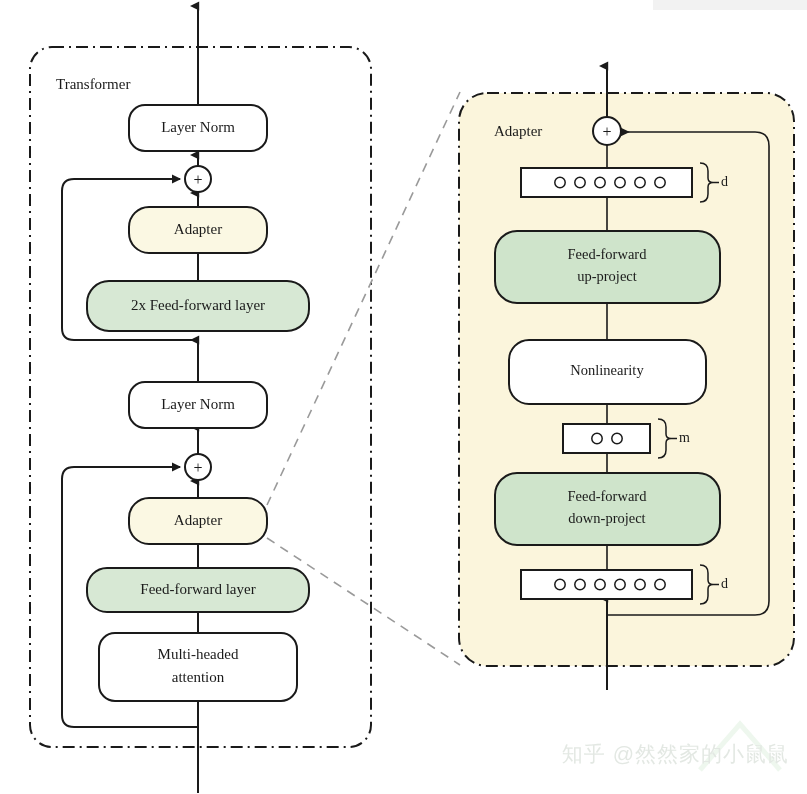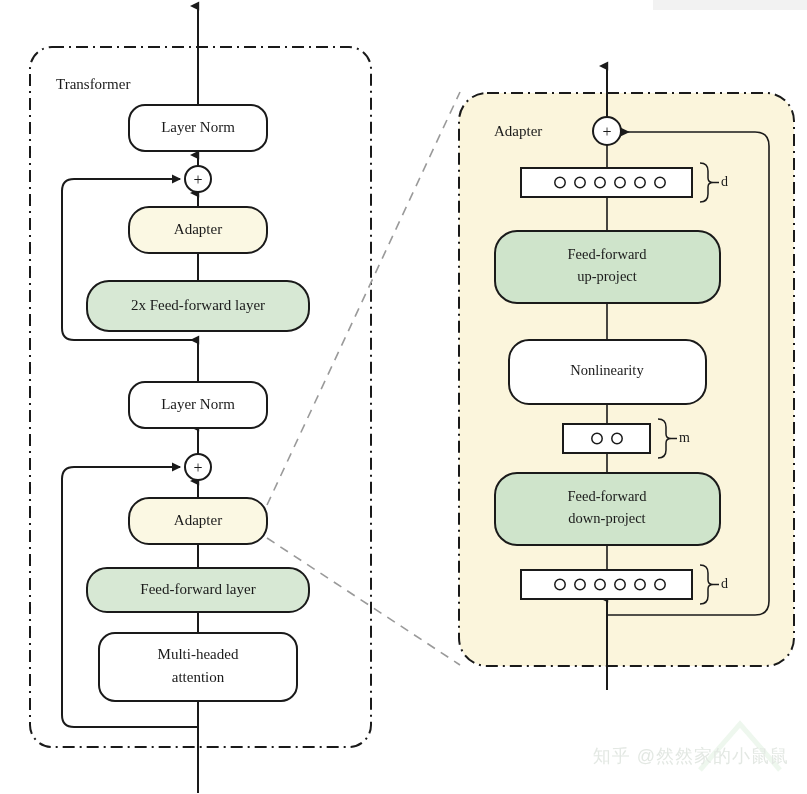--- a/index.html
+++ b/index.html
@@ -70,21 +70,21 @@
     stroke-width: 1.6;
     fill: none;
     stroke-dasharray: 9 7;
   }
   .vec-circle { stroke: #1a1a1a; stroke-width: 1.5; fill: #ffffff; }
   .watermark-text {
     position: absolute;
     right: 18px;
     bottom: 26px;
     font-family: "Liberation Sans", "DejaVu Sans", sans-serif;
-    font-size: 18px;
+    font-size: 21px;
     color: #e3e8e3;
     letter-spacing: 1px;
     white-space: nowrap;
     user-select: none;
   }
   .topbar-tint {
     position: absolute;
     right: 0; top: 0;
     width: 154px; height: 10px;
     background: #f2f2f2;

